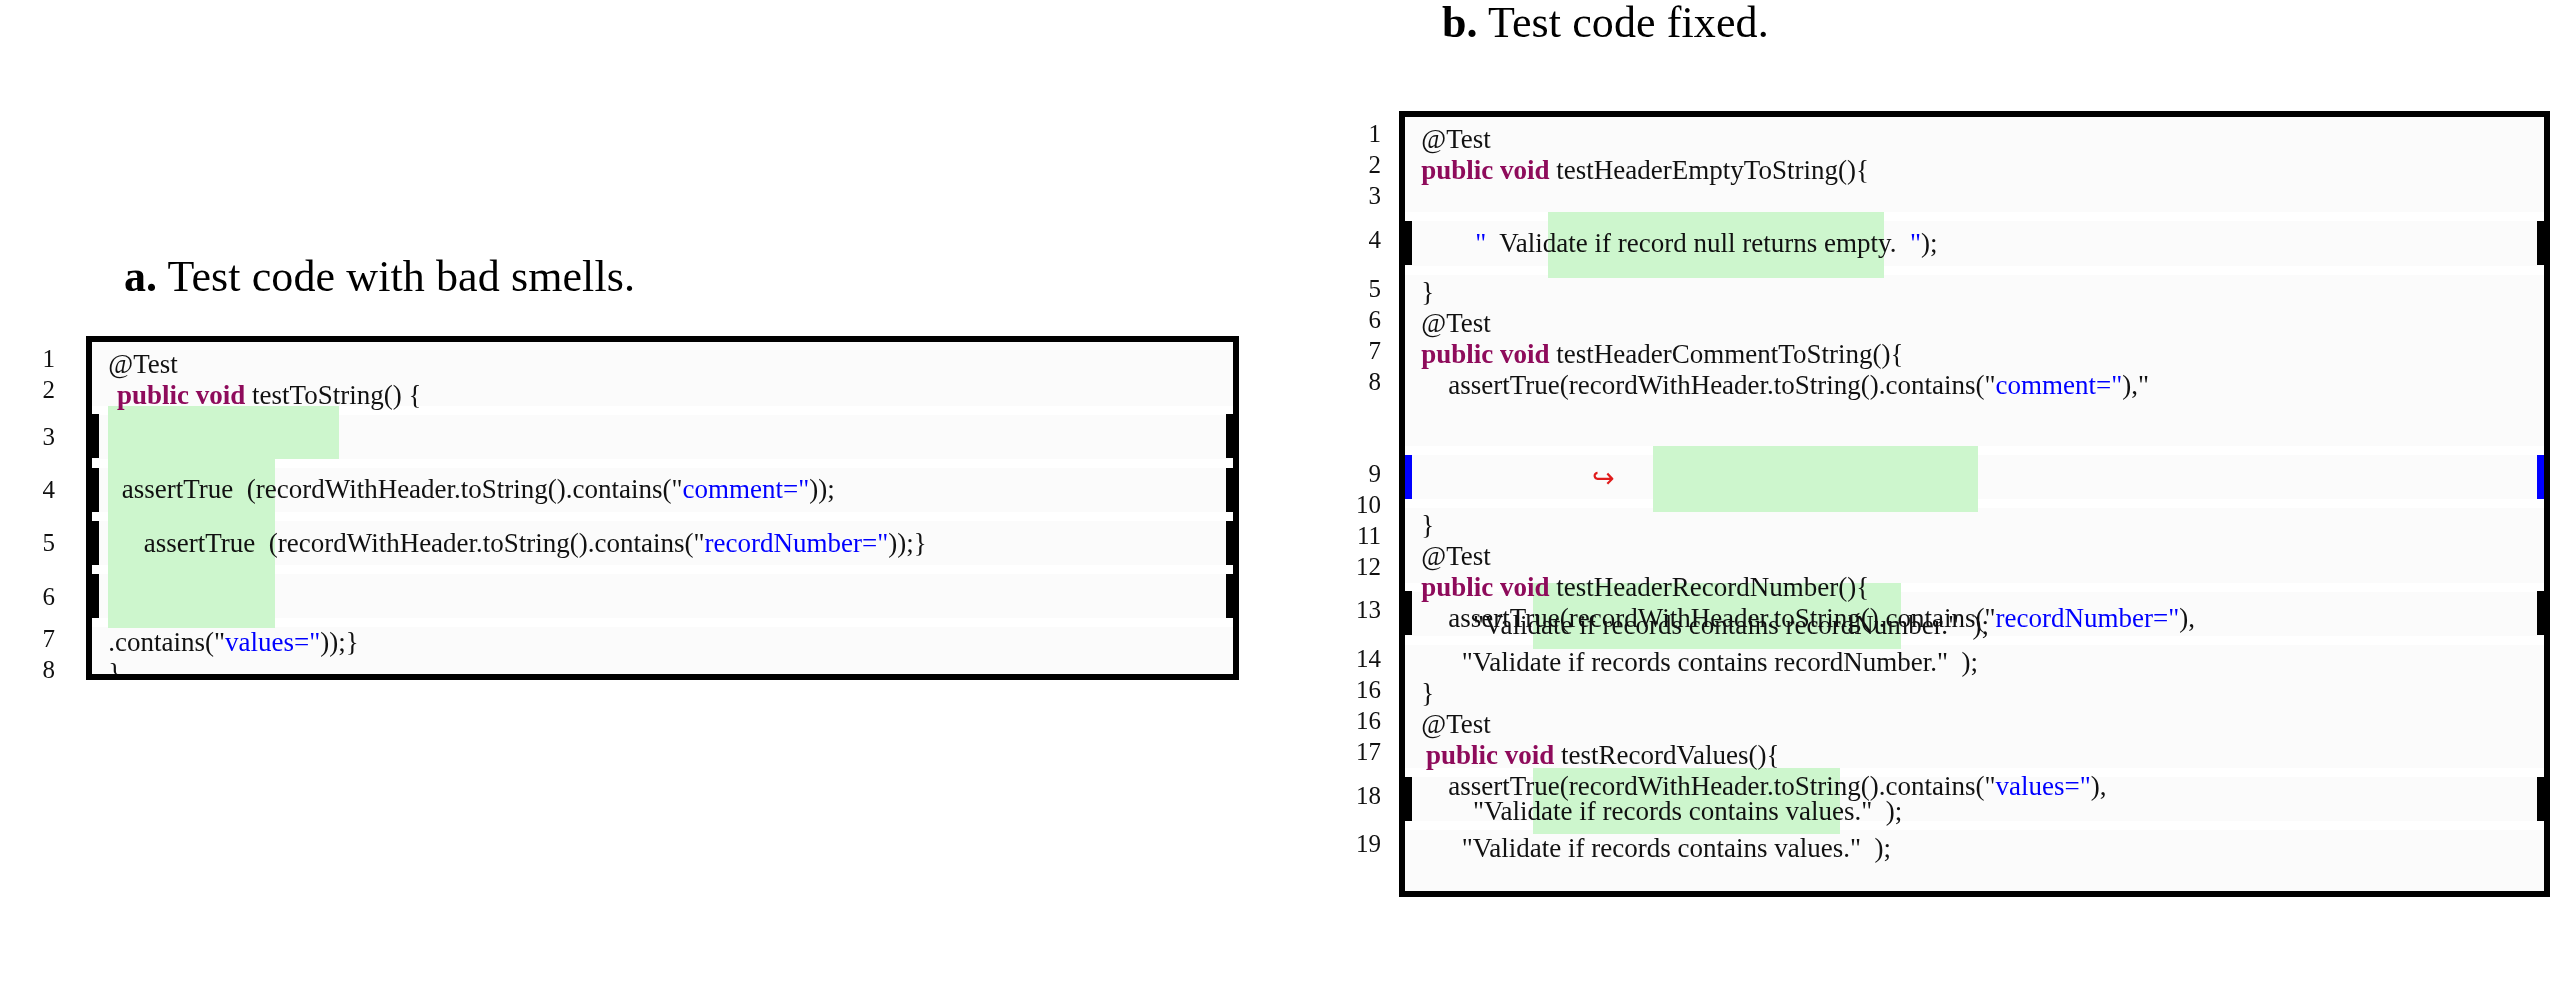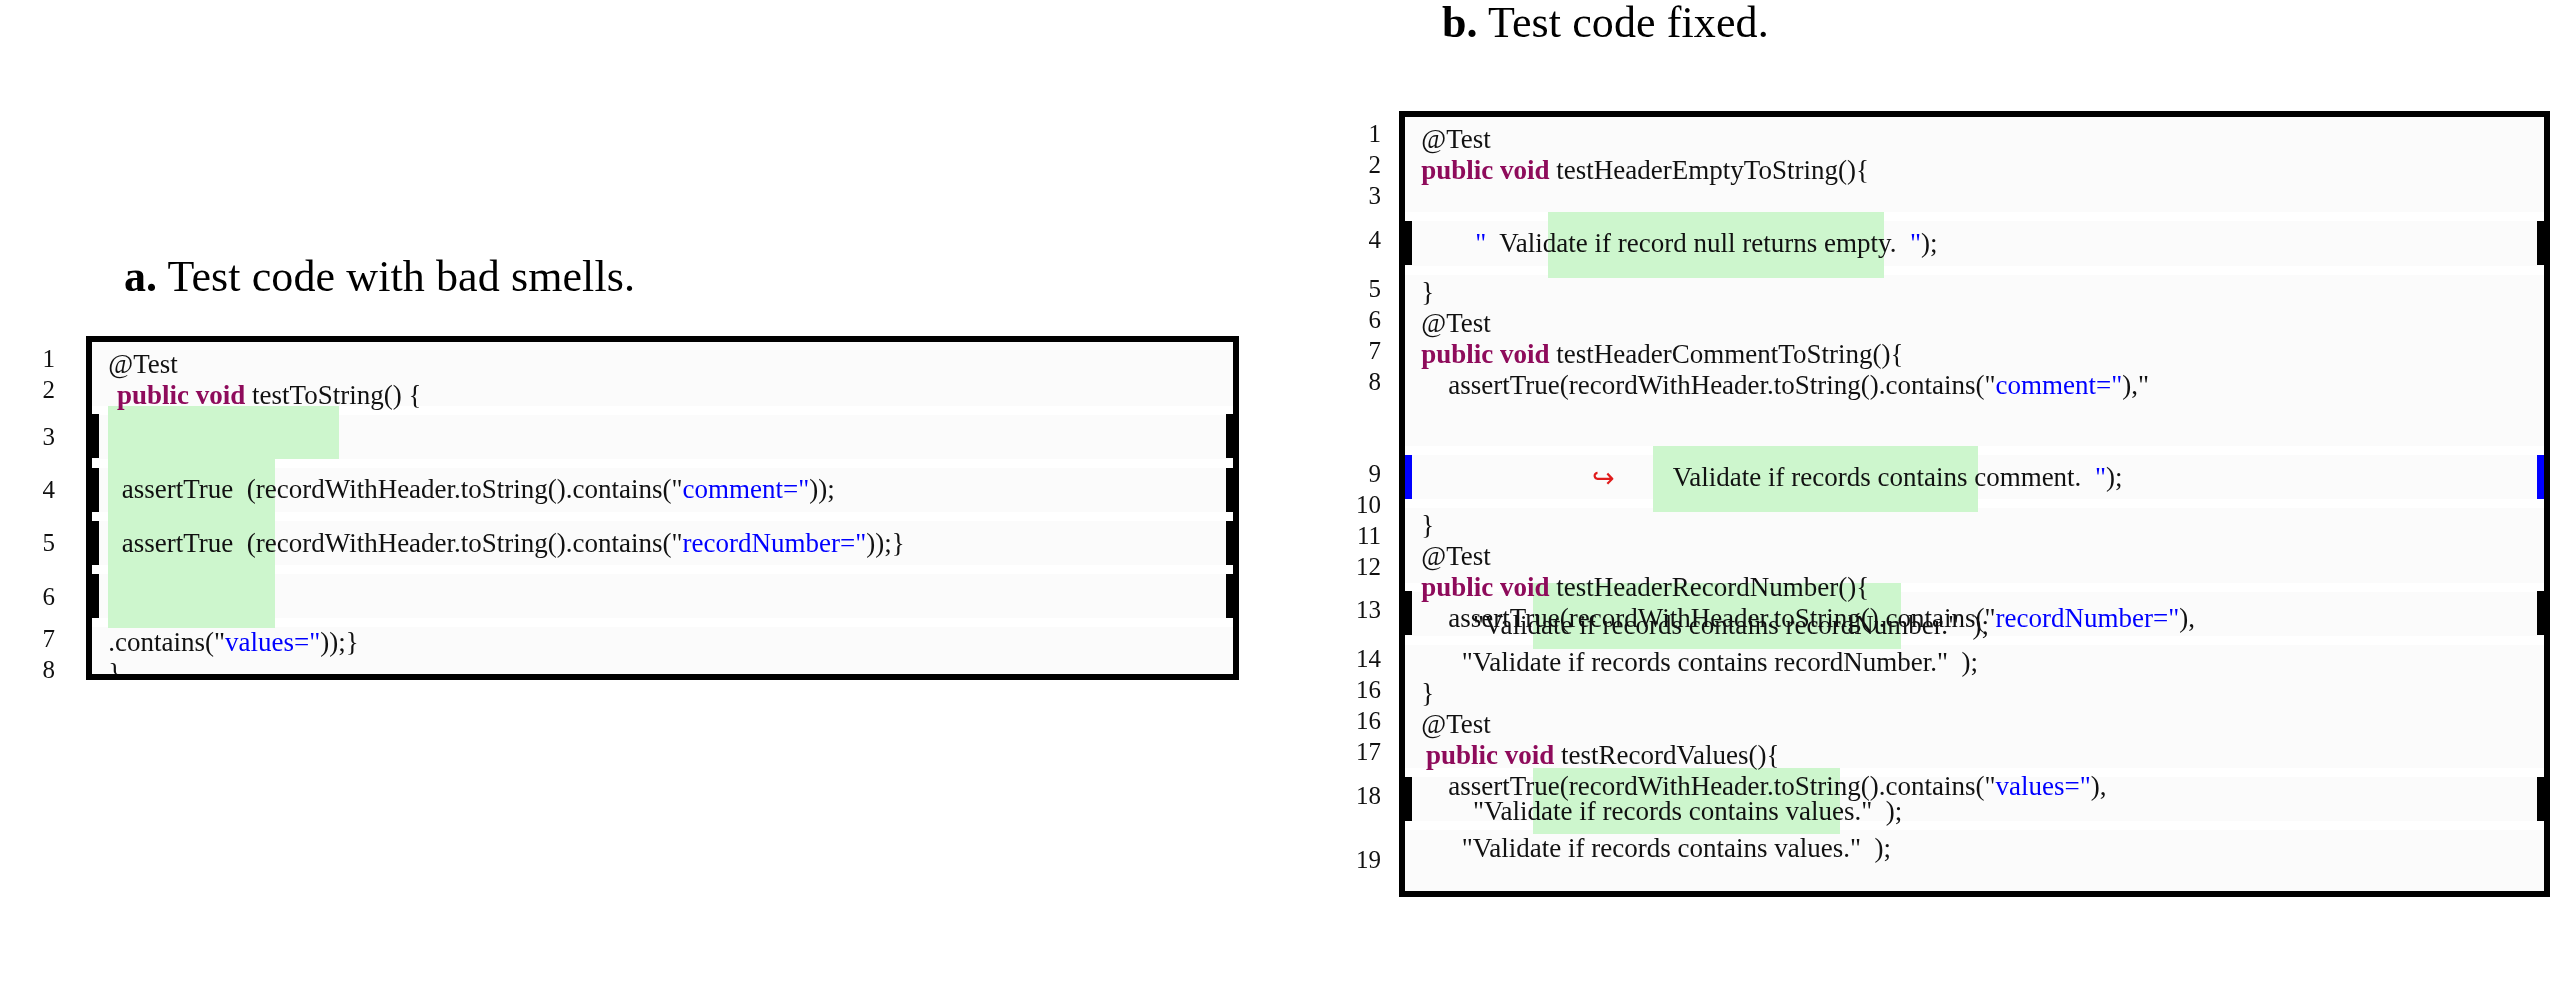--- a/index.html
+++ b/index.html
@@ -145,21 +145,21 @@
     <div class="crow" style="top:40px;">
       <span class="txt" style="left:25px;"><span class="kw">public void</span><span> testToString() {</span></span>
     </div>
 
 
     <div class="crow" style="top:134px;">
       <span class="txt" style="left:16.3px;"><span>  assertTrue  (recordWithHeader.toString().contains(</span><span class="qt">"</span><span class="str">comment="</span><span>));</span></span>
     </div>
 
     <div class="crow" style="top:188px;">
-      <span class="txt" style="left:16.3px;"><span>  assertTrue  (recordWithHeader.toString().contains(</span><span class="qt">"</span><span class="str">recordNumber="</span><span>));}</span></span>
+      <span class="txt" style="left:16.3px;padding-left:22px;"><span>  assertTrue  (recordWithHeader.toString().contains(</span><span class="qt">"</span><span class="str">recordNumber="</span><span>));}</span></span>
     </div>
 
 
     <div class="crow" style="top:287px;">
       <span class="txt" style="left:16.3px;"><span>.contains(</span><span class="qt">"</span><span class="str">values="</span><span>));}</span></span>
     </div>
 
     <div class="crow" style="top:318px;">
       <span class="txt" style="left:16.3px;"><span>}</span></span>
     </div>
@@ -190,21 +190,21 @@
     <span class="gnum" style="top:350px;">9</span>
     <span class="gnum" style="top:381px;">10</span>
     <span class="gnum" style="top:412px;">11</span>
     <span class="gnum" style="top:443px;">12</span>
     <span class="gnum" style="top:486px;">13</span>
     <span class="gnum" style="top:535px;">14</span>
     <span class="gnum" style="top:566px;">16</span>
     <span class="gnum" style="top:597px;">16</span>
     <span class="gnum" style="top:628px;">17</span>
     <span class="gnum" style="top:672px;">18</span>
-    <span class="gnum" style="top:720px;margin-top:16px;">19</span>
+    <span class="gnum" style="top:720px;">19</span>
   </div>
 
   <div class="codebox" style="left:76px;top:0px;width:1151px;height:786px;">
 
     <div class="gap" style="top:95px;height:9px;"></div>
     <div class="gap" style="top:149px;height:9px;"></div>
     <div class="gap" style="top:329px;height:9px;"></div>
     <div class="gap" style="top:382px;height:9px;"></div>
     <div class="gap" style="top:466px;height:9px;"></div>
     <div class="gap" style="top:519px;height:9px;"></div>
@@ -245,21 +245,20 @@
     </div>
     <div class="crow" style="top:224px;">
       <span class="txt" style="left:16.3px;text-align:right;"><span class="kw">public void</span><span> testHeaderCommentToString(){</span></span>
     </div>
     <div class="crow" style="top:255px;">
       <span class="txt" style="left:16.3px;"><span>    assertTrue(recordWithHeader.toString().contains(</span><span class="qt">"</span><span class="str">comment="</span><span>),"</span></span>
     </div>
 
     <div class="crow" style="top:347px;">
       <span class="arrow" style="left:187px;top:0;">↪</span>
-      <span class="txt" style="left:248px;"><span>   Validate if records contains comment.  </span><span class="str">"</span><span>);</span></span>
     </div>
 
     <div class="crow" style="top:395px;">
       <span class="txt" style="left:16.3px;"><span>}</span></span>
     </div>
     <div class="crow" style="top:426px;">
       <span class="txt" style="left:16.3px;"><span>@Test</span></span>
     </div>
     <div class="crow" style="top:457px;">
       <span class="txt" style="left:16.3px;"><span class="kw">public void</span><span> testHeaderRecordNumber(){</span></span>

